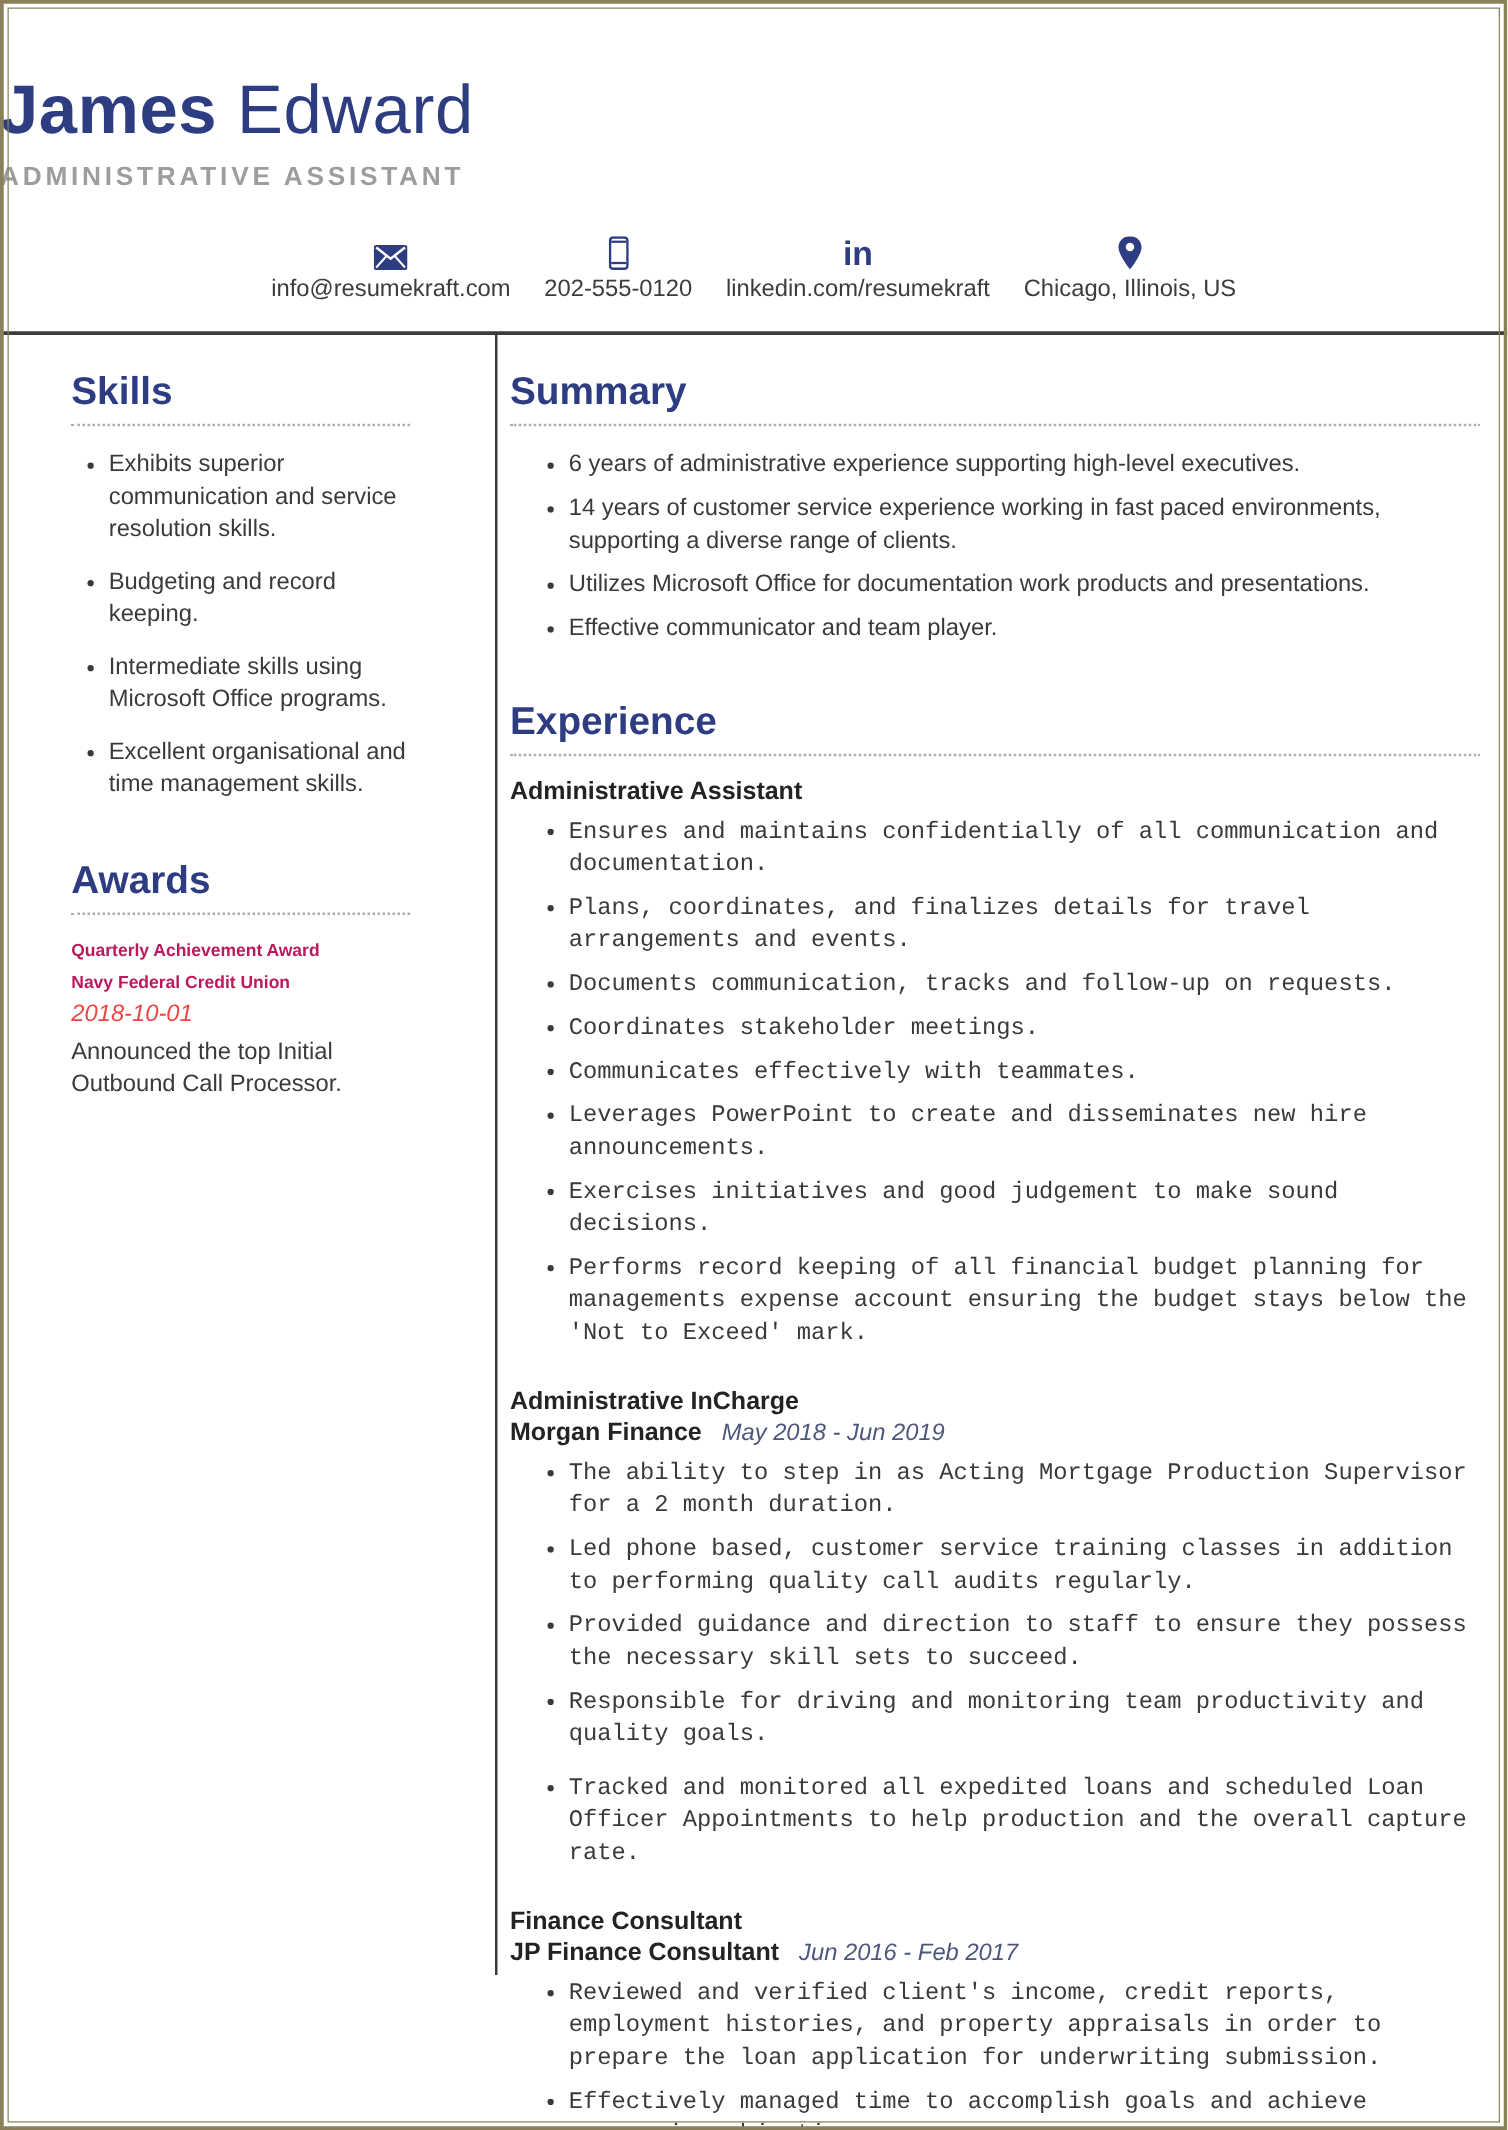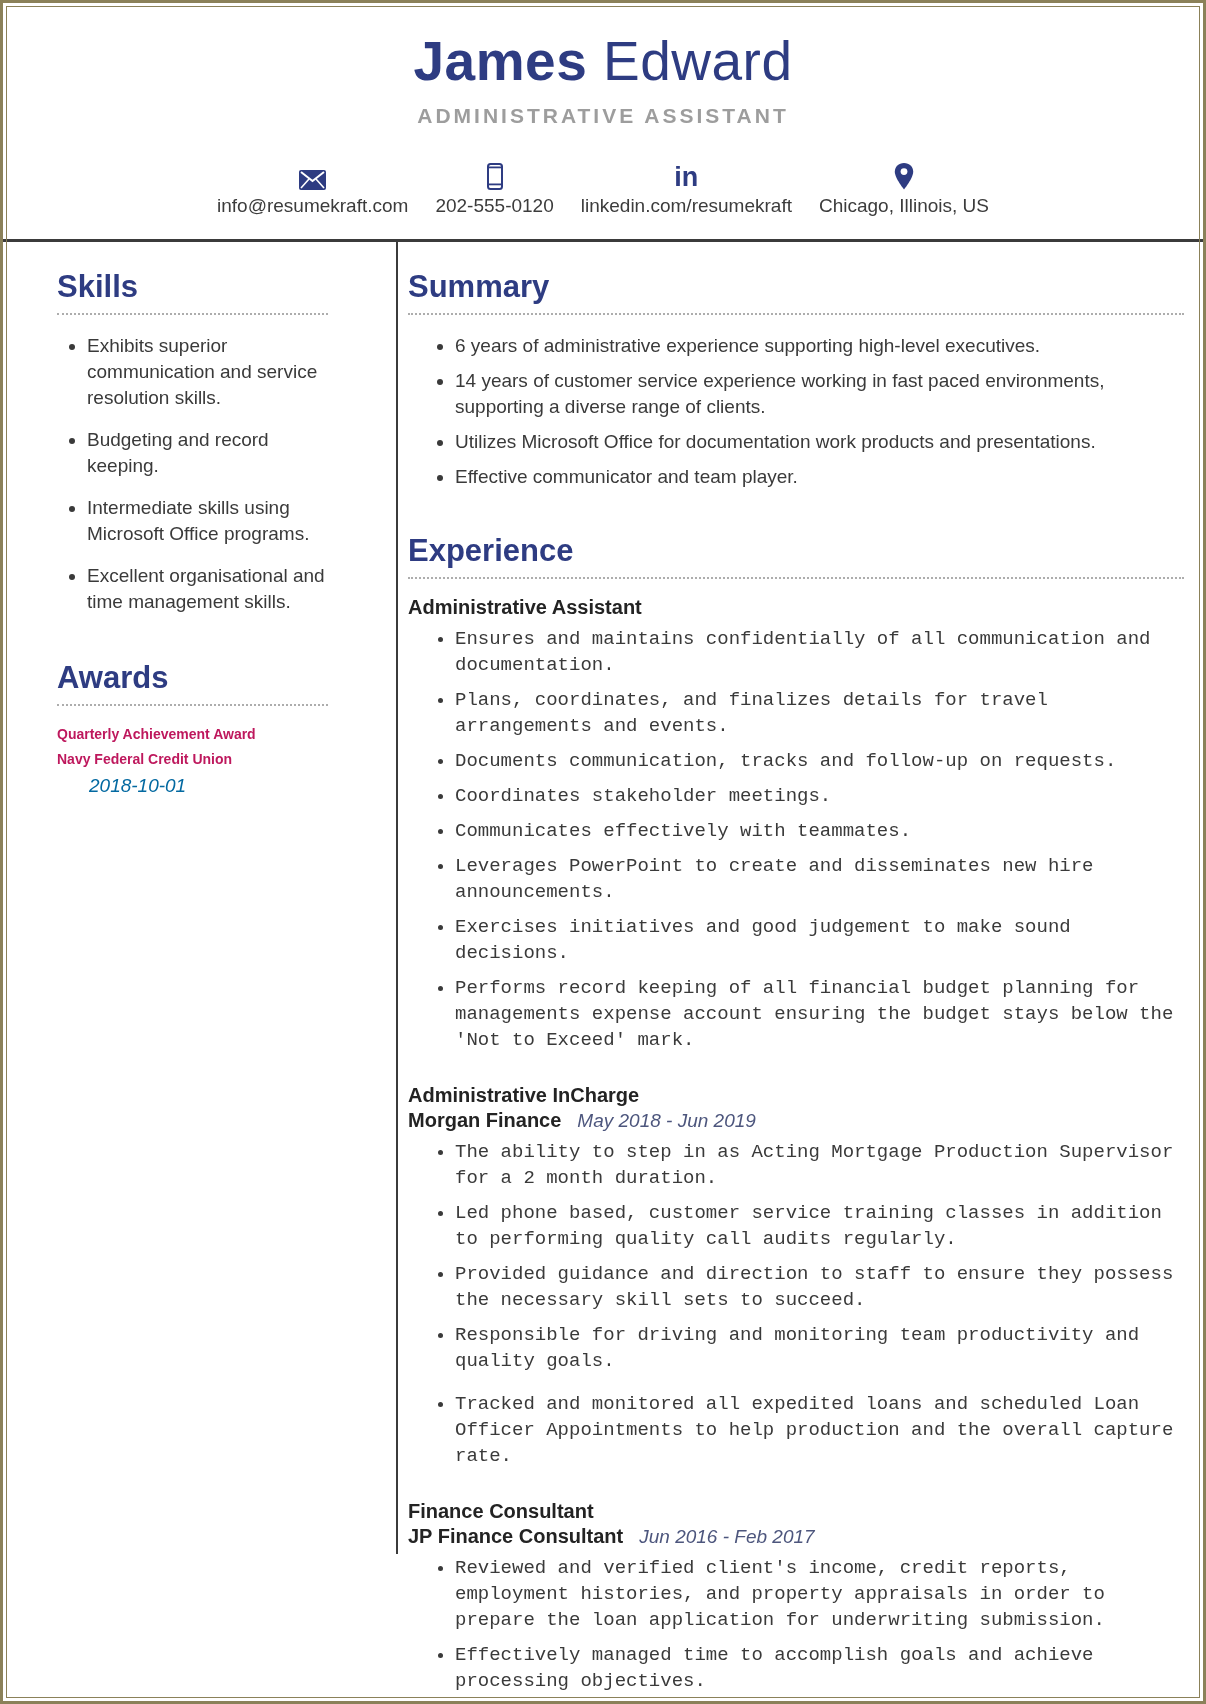--- a/index.html
+++ b/index.html
@@ -18,21 +18,21 @@
   .page::before {
     content: ""; position: absolute; inset: 0;
     border: 3px solid #8b8159; pointer-events: none; z-index: 5;
   }
   .page::after {
     content: ""; position: absolute; inset: 6px;
     border: 1px solid #8b8159; pointer-events: none; z-index: 5;
   }
 
   
-  header { text-align: center; padding-top: 32px; }
+  header { text-align: left; padding-top: 58px; }
   .name { font-size: 55px; line-height: 58px; color: #2e3c82; font-weight: 400; letter-spacing: 0.5px; }
   .name .fn { font-weight: 700; }
   .headline {
     margin-top: 14px; font-size: 21px; font-weight: 700;
     letter-spacing: 3px; color: #9d9d9d;
   }
   .contacts {
     margin-top: 34px;
     display: flex; justify-content: center; align-items: flex-end; gap: 27px;
   }
@@ -64,21 +64,21 @@
 
   ul.blist { list-style: disc outside; padding-left: 30px; margin-top: 18px; color: #222; }
   ul.blist li { font-size: 19px; line-height: 26px; color: #3a3a3a; margin-bottom: 9px; }
   .left ul.blist li { margin-bottom: 16px; }
   .right ul.blist { padding-left: 47px; }
   li.gap-above { margin-top: 17px; }
 
   
   .award { margin-top: 16px; }
   .award-title, .award-org { font-size: 14px; line-height: 25px; font-weight: 700; color: #be185d; }
-  .award-date { font-size: 19px; line-height: 25px; font-style: italic; color: #0369a1; margin-top: 1px; margin-left: 32px; }
+  .award-date { font-size: 19px; line-height: 25px; font-style: italic; color: #ef4444; margin-top: 1px; }
   .award-desc { font-size: 19px; line-height: 26px; color: #3a3a3a; margin-top: 5px; }
 
   
   .job { margin-top: 20px; margin-bottom: 30px; }
   .job:first-of-type { margin-top: 16px; }
   .job-title { font-size: 20px; line-height: 25px; font-weight: 700; color: #232323; }
   .job-subline { font-size: 20px; line-height: 25px; }
   .job-company { font-weight: 700; color: #232323; }
   .job-dates { font-style: italic; font-size: 19px; color: #4d567d; margin-left: 16px; }
   .job ul.blist { margin-top: 6px; font-family: Liberation Mono, monospace; }
@@ -150,20 +150,21 @@
           <li>Excellent organisational and time management skills.</li>
         </ul>
       </section>
 
       <section class="sec-awards">
         <h2 class="sec">Awards</h2>
         <div class="award">
           <div class="award-title">Quarterly Achievement Award</div>
           <div class="award-org">Navy Federal Credit Union</div>
           <div class="award-date">2018-10-01</div>
+          <div class="award-desc">Announced the top Initial Outbound Call Processor.</div>
         </div>
       </section>
 
     </aside>
 
     <main class="right">
 
       <section class="sec-summary">
         <h2 class="sec">Summary</h2>
         <ul class="blist">

